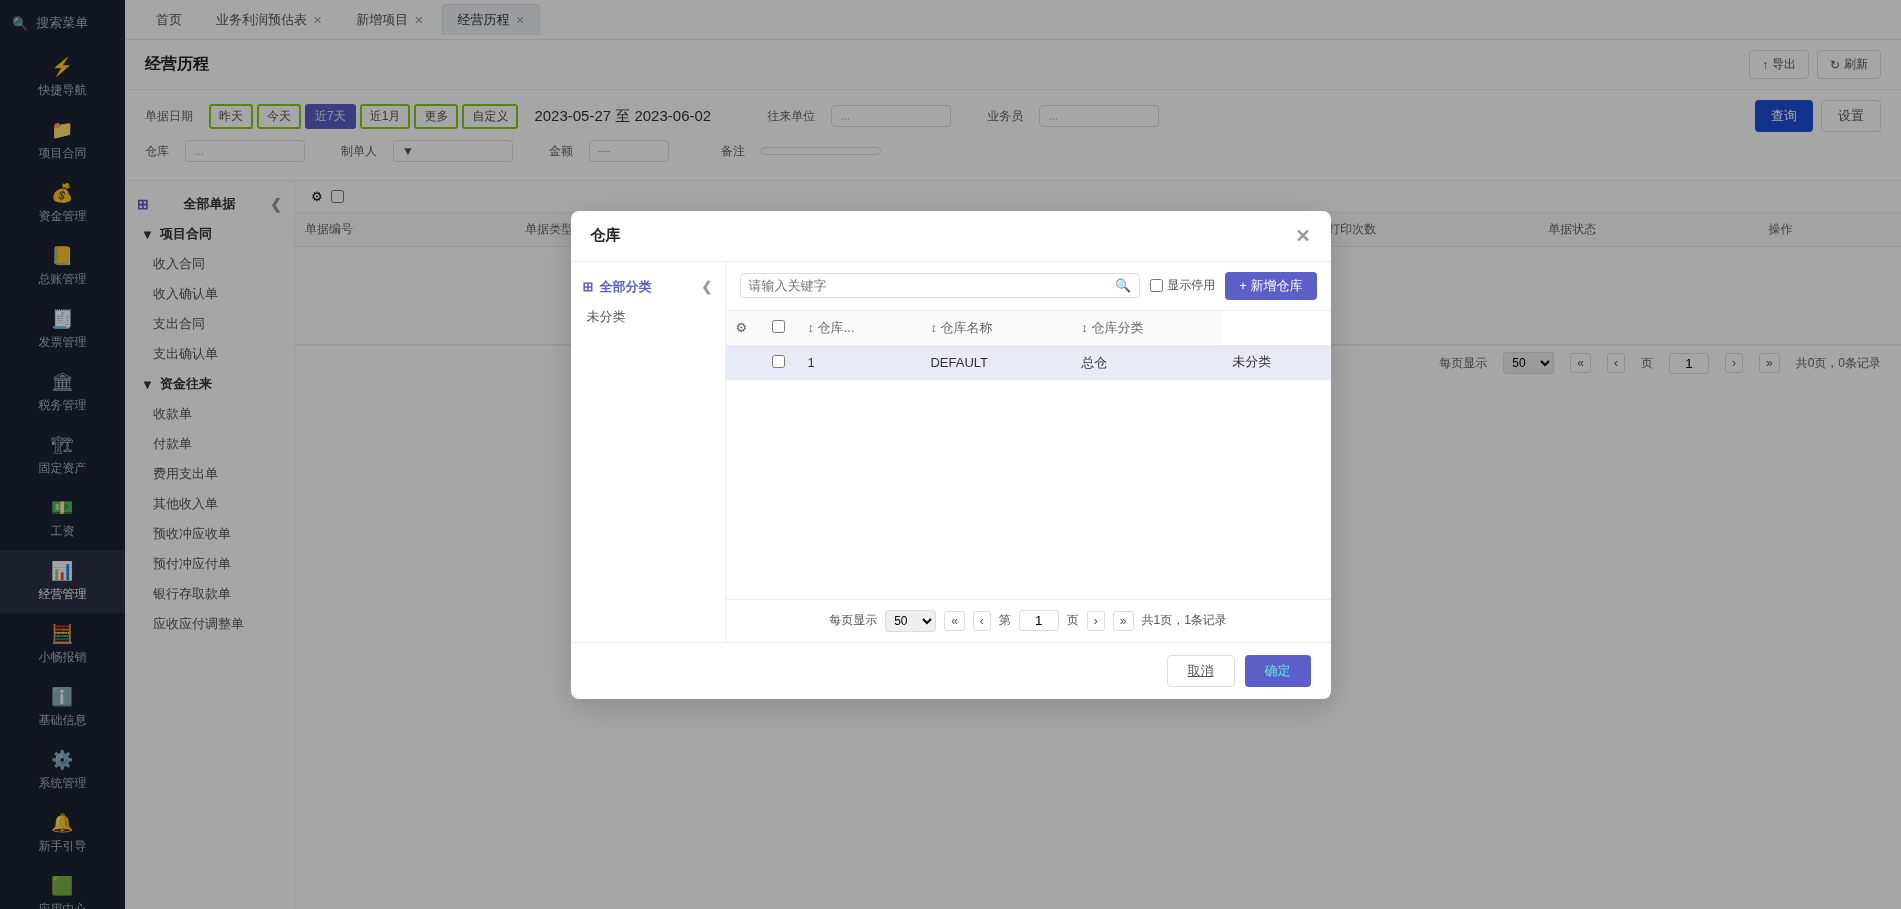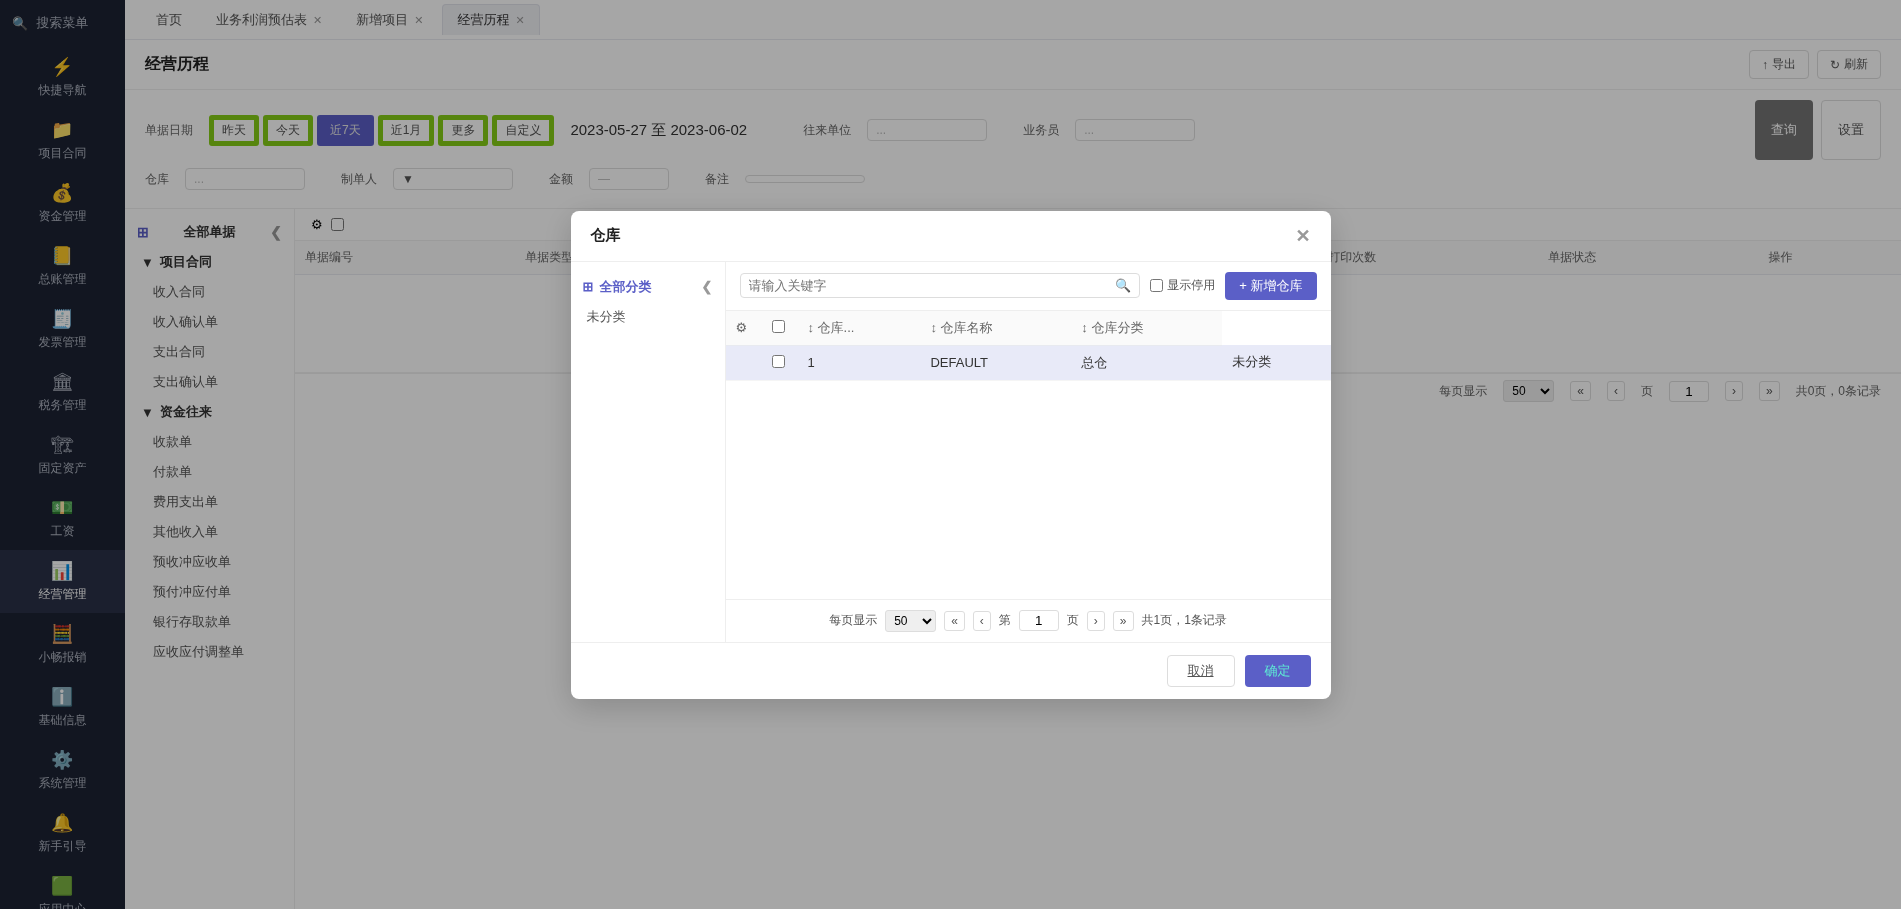--- a/index.html
+++ b/index.html
@@ -52,31 +52,31 @@
     }
 
     
     .filter-bar {
       background: #fff; padding: 10px 20px; border-bottom: 1px solid #eee;
     }
     .filter-row { display: flex; align-items: center; gap: 16px; margin-bottom: 8px; flex-wrap: wrap; }
     .filter-label { font-size: 12px; color: #666; white-space: nowrap; }
     .filter-date-btns { display: flex; gap: 4px; }
     .date-btn {
-      padding: 2px 8px; border-radius: 3px; border: 5px solid #84cc16; background: #fff;
+      padding: 2px 8px; border-radius: 3px; border: 2px solid #84cc16; background: #fff;
       font-size: 12px; cursor: pointer; color: #555;
     }
     .date-btn.active { background: #5b5fc7; color: #e5e5e5; border-color: #5b5fc7; }
     .filter-input-wrap {
       border: 1px solid #ddd; border-radius: 4px; padding: 3px 8px; font-size: 12px;
       background: #fff; color: #555; min-width: 120px;
     }
     .filter-actions { display: flex; gap: 8px; margin-left: auto; }
     .btn-query {
-      padding: 21px 16px; background: #737373; color: #fff; border: none; border-radius: 4px; cursor: pointer; font-size: 13px;
+      padding: 7px 16px; background: #1d4ed8; color: #fff; border: none; border-radius: 4px; cursor: pointer; font-size: 13px;
     }
     .btn-setting {
       padding: 5px 16px; background: #fff; color: #555; border: 1px solid #ddd; border-radius: 4px; cursor: pointer; font-size: 13px;
     }
 
     
     .content-area {
       background: #f0f2f5; flex: 1; display: flex; overflow: hidden;
     }
 
@@ -331,21 +331,21 @@
       <span class="filter-label" style="margin-left:20px;">制单人</span>
       <div class="filter-input-wrap" style="min-width:120px;">
         <span>▼</span>
       </div>
 
       <span class="filter-label" style="margin-left:20px;">金额</span>
       <div class="filter-input-wrap" style="min-width:80px; color:#bbb;">
         <span>—</span>
       </div>
 
-      <span class="filter-label" style="margin-left:20px;font-family:Liberation Mono, monospace;">备注</span>
+      <span class="filter-label" style="margin-left:36px;font-family:Liberation Mono, monospace;">备注</span>
       <div class="filter-input-wrap" style="min-width:120px;"></div>
     </div>
   </div>
 
   <div class="content-area">
 
     <div class="left-panel">
       <div class="left-panel-header">
         <span style="color:#5b5fc7; font-size:14px;">⊞</span>
         <span>全部单据</span>

